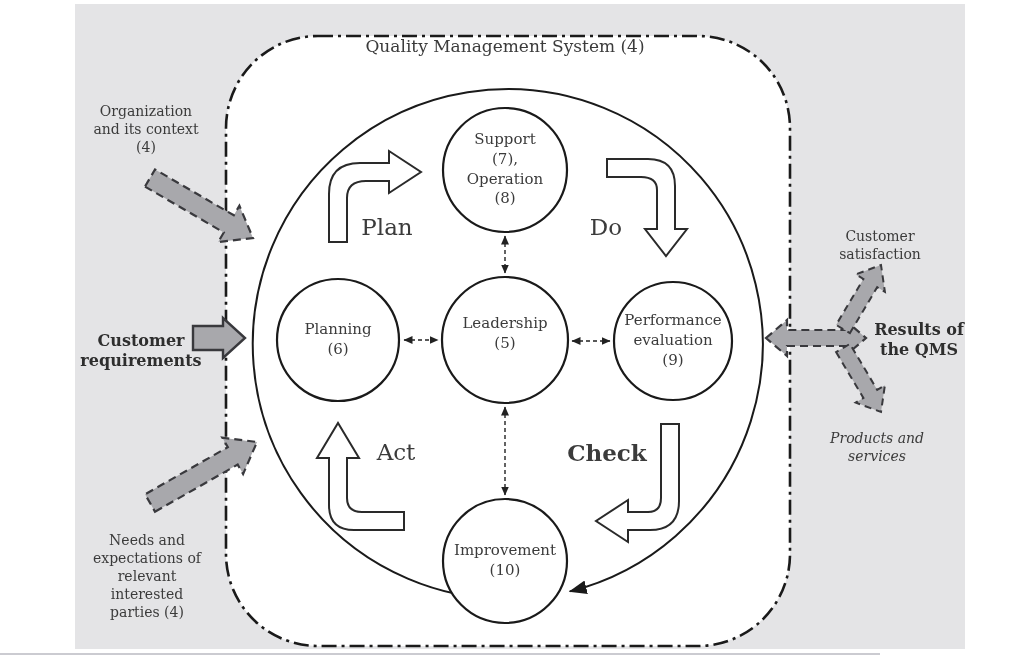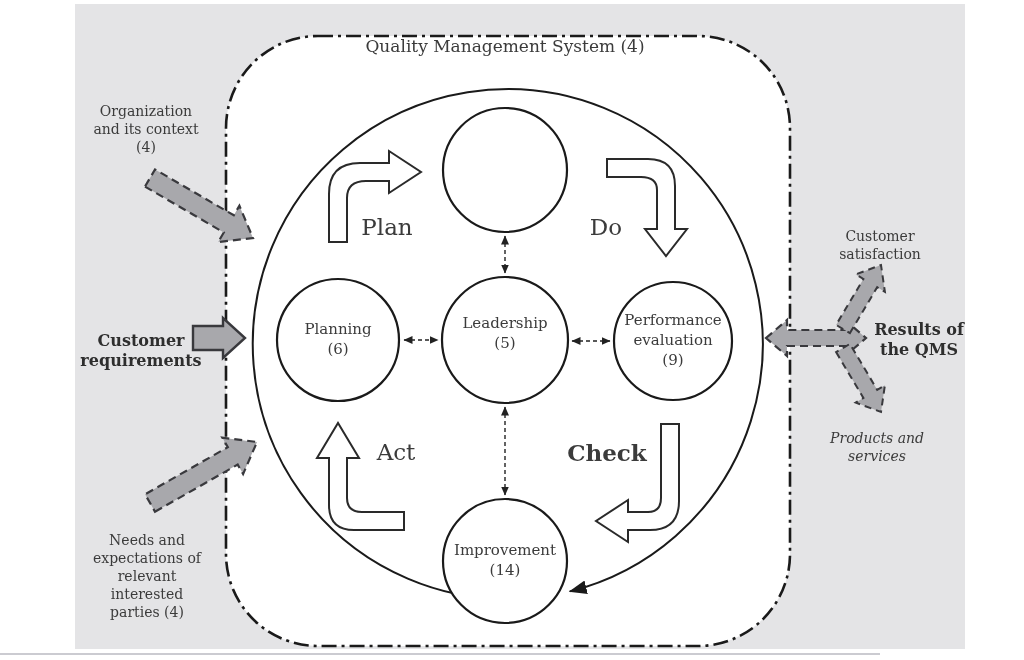--- a/index.html
+++ b/index.html
@@ -75,29 +75,33 @@
     <polygon points="836.1,352.1 863.4,398 855.7,402.6 881,412 884.9,385.2 877.2,389.8 849.9,343.9" fill="#a8a8ac" stroke="#39393d" stroke-width="2" stroke-dasharray="7 5"></polygon>
   </svg>
 
   <div class="lbl title" style="left:505px;top:47px;">Quality Management System (4)</div>
 
   <div class="lbl pdca" style="left:387px;top:228px;">Plan</div>
   <div class="lbl pdca" style="left:606px;top:228px;">Do</div>
   <div class="lbl pdca" style="left:396px;top:453px;">Act</div>
   <div class="lbl pdca" style="left:607px;top:453px;font-weight:bold;">Check</div>
 
+  <div class="lbl node" style="left:505px;top:170px;">Support
+(7),
+Operation
+(8)</div>
   <div class="lbl node" style="left:338px;top:340px;">Planning
 (6)</div>
   <div class="lbl node" style="left:505px;top:334px;">Leadership
 (5)</div>
   <div class="lbl node" style="left:673px;top:341px;">Performance
 evaluation
 (9)</div>
   <div class="lbl node" style="left:505px;top:561px;">Improvement
-(14)</div>
+(10)</div>
 
   <div class="lbl" style="left:146px;top:130px;">Organization
 and its context
 (4)</div>
   <div class="lbl bold" style="left:141px;top:351px;">Customer
 requirements</div>
   <div class="lbl" style="left:147px;top:577px;">Needs and
 expectations of
 relevant
 interested

